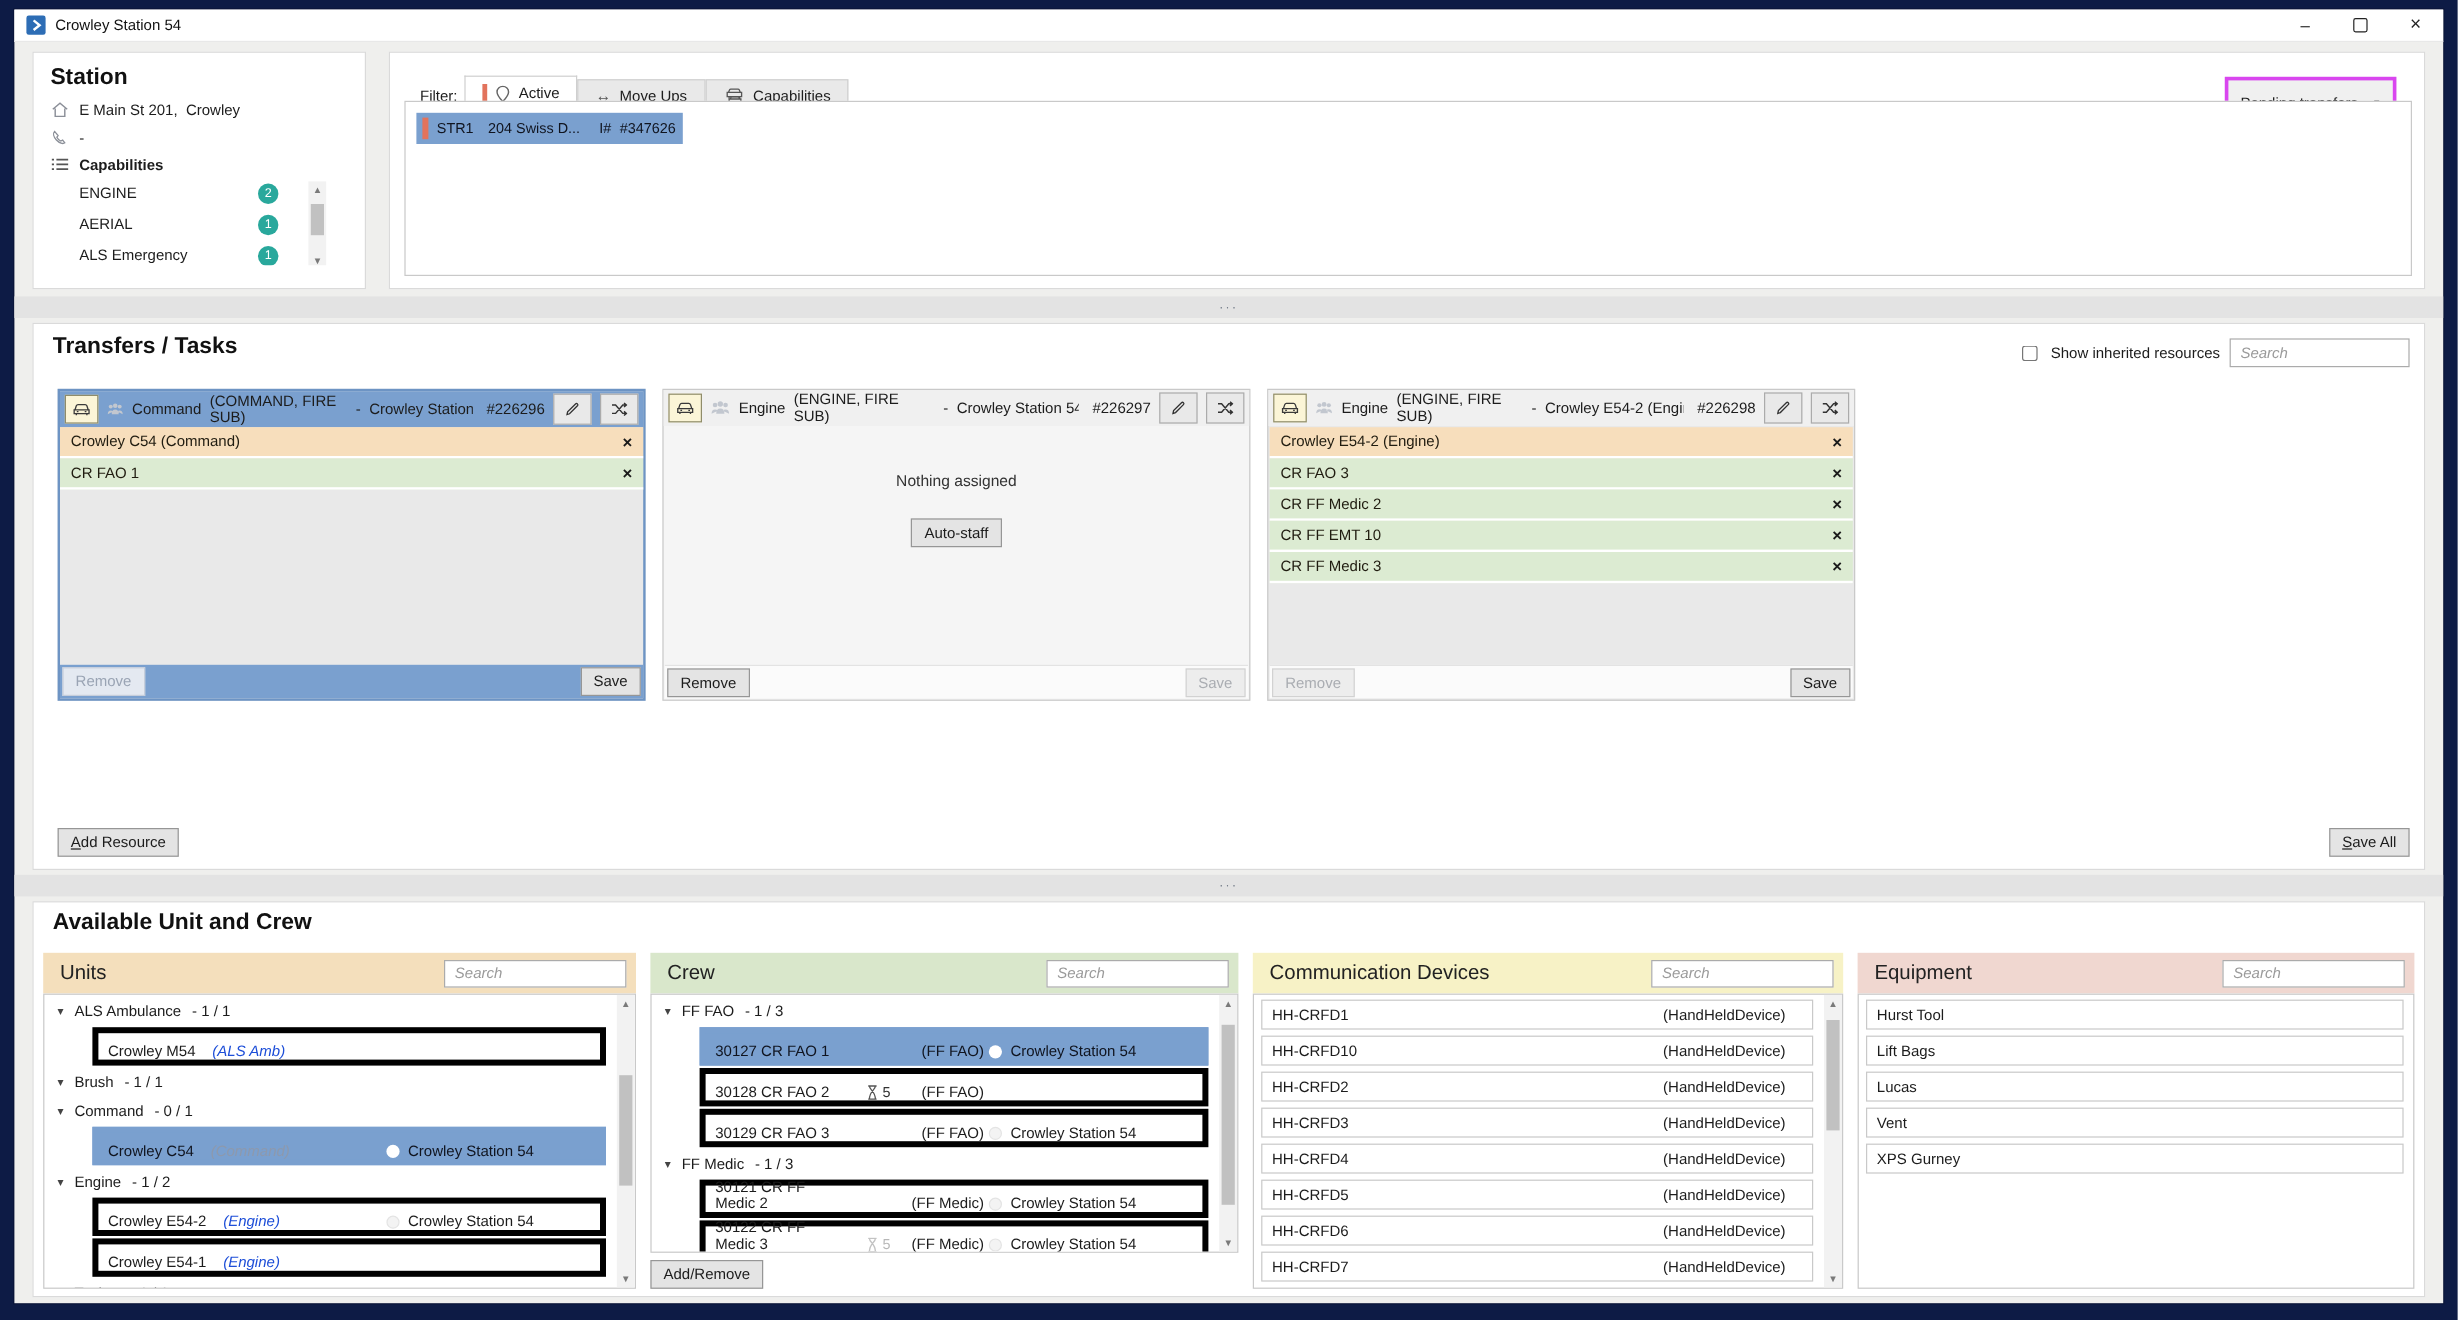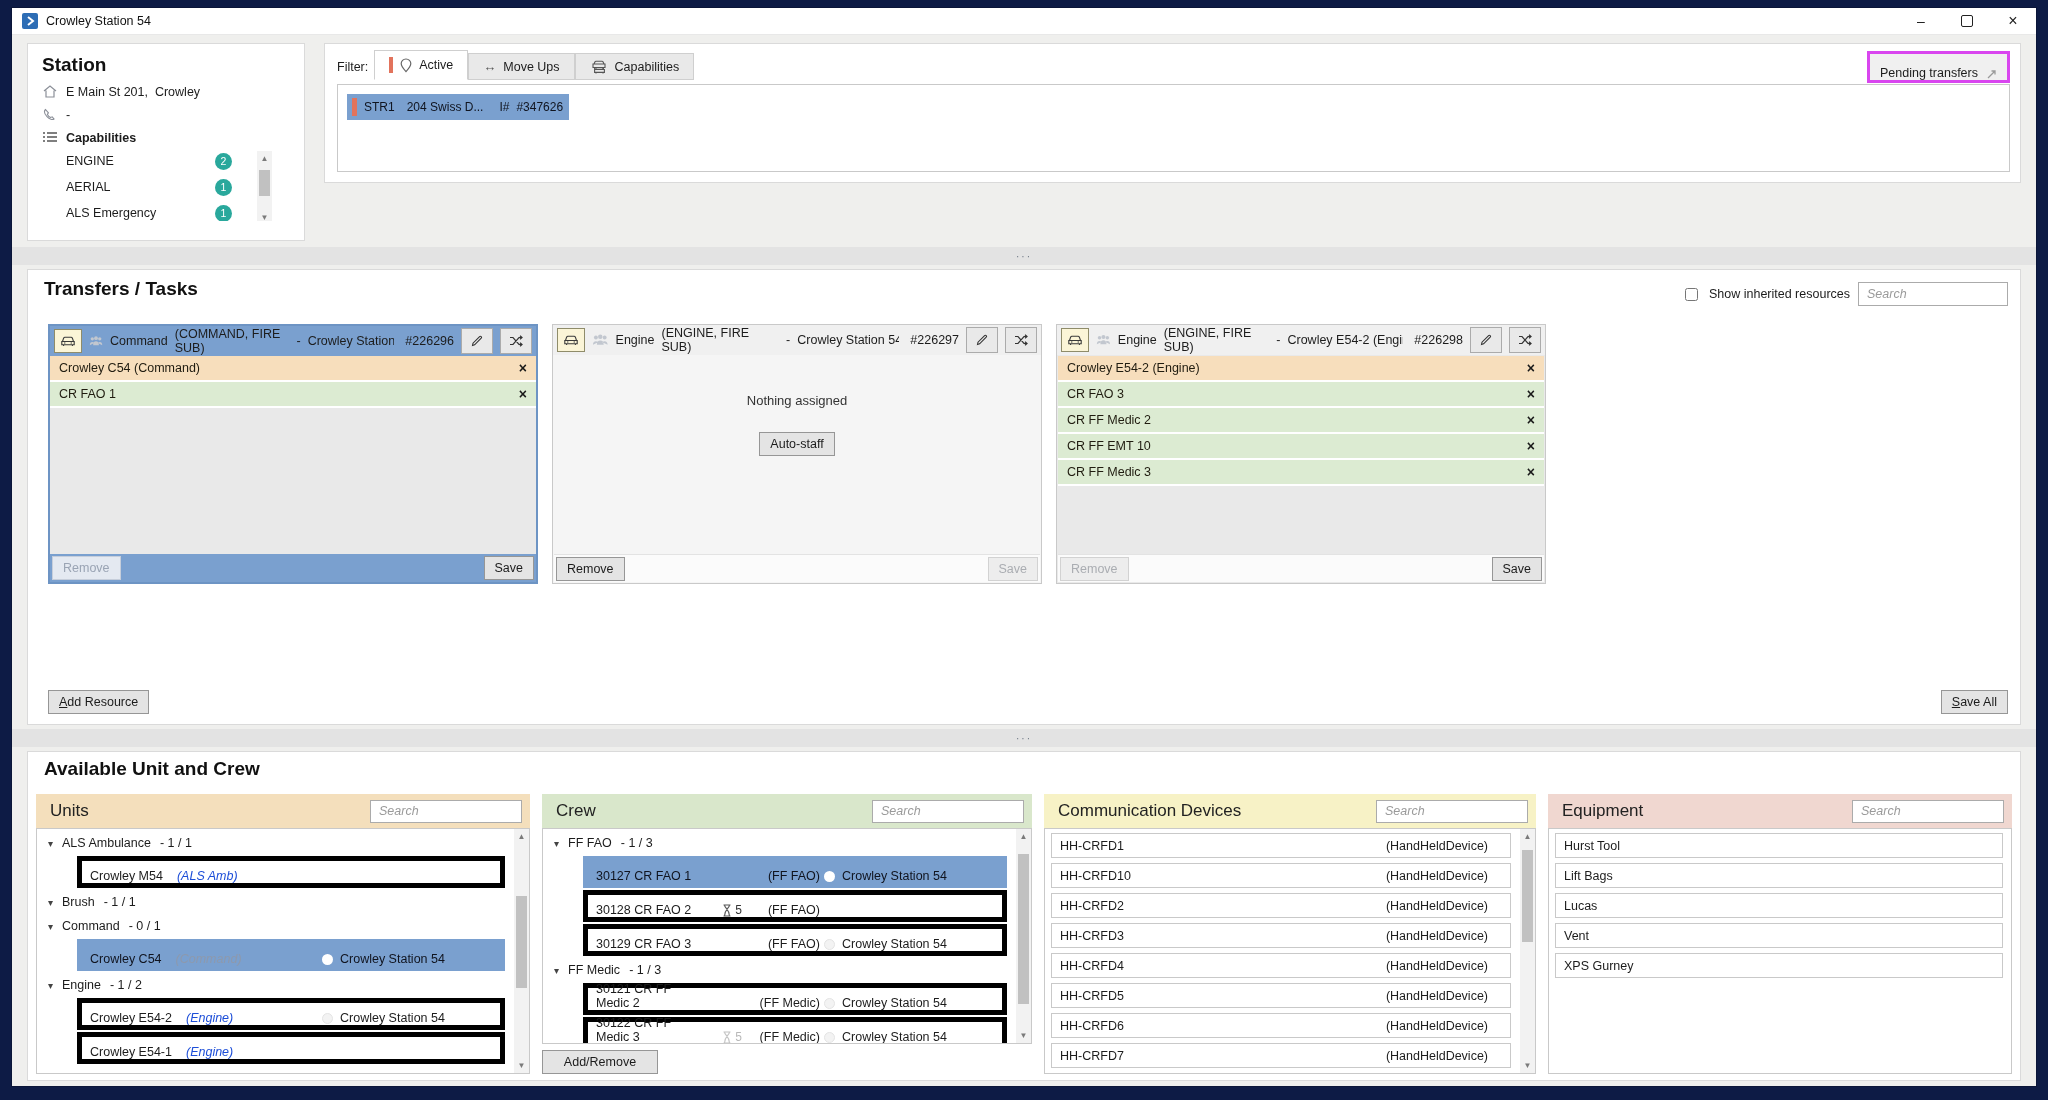--- a/index.html
+++ b/index.html
@@ -22,21 +22,21 @@
   .st-ico{width:15px;display:inline-flex;justify-content:center;color:#8b8f98}
   .caps-list{margin:6px 0 0 24px;position:relative;width:206px;max-height:70px;overflow:hidden}
   .cap-row{display:flex;align-items:center;height:20px;margin-bottom:6px;font-size:12.5px}
   .badge{margin-left:auto;margin-right:40px;width:17px;height:17px;border-radius:50%;background:#29a89c;color:#fff;font-size:10.5px;display:flex;align-items:center;justify-content:center}
   
   .sb{position:absolute;right:0;top:0;bottom:0;width:15px;background:#f2f2f2;display:flex;flex-direction:column}
   .sb-btn{height:15px;display:flex;align-items:center;justify-content:center;font-size:8px;color:#7a7a7a}
   .sb-track{flex:1;position:relative}
   .sb-thumb{position:absolute;left:2px;right:2px;background:#c1c1c1}
   
-  .fpanel{left:312px;top:8px;right:15px;height:140px;padding:0}
+  .fpanel{left:312px;top:8px;right:15px;height:198px;padding:13px}
   .ftop{display:flex;align-items:flex-end;padding:6px 10px 0 12px;position:relative}
   .flabel{font-size:12.5px;margin:0 6px 6px 0}
   .tab{height:27px;display:flex;align-items:center;gap:7px;padding:0 14px;border:1px solid #cfcfcf;background:#e9e9e9;font-size:12.5px;box-sizing:border-box}
   .tab.sel{background:#fff;border-bottom-color:#fff;height:30px}
   .accentbar{width:4px;height:16px;background:#e2735c;display:inline-block}
   .glyph-ico{font-size:13px;color:#555}
   .pend-btn{position:absolute;top:7px;right:10px;height:26px;display:flex;align-items:flex-end;gap:8px;padding:0 10px;background:#f0f0f0;border:3px solid #d946ef;font-size:12.5px}
   .flist{position:absolute;left:12px;right:10px;top:40px;bottom:10px;border:1px solid #c9c9c9;background:#fff}
   .incident{margin:9px;width:222px;height:26px;background:#7aa0cf;display:flex;align-items:center;font-size:12px;color:#10141f}
   .inc-bar{width:5px;height:18px;background:#e2735c;margin:0 7px 0 5px}
@@ -99,21 +99,21 @@
   .st-slot{margin-left:auto;width:170px;display:flex;align-items:center;gap:7px}
   .dot{width:11px;height:11px;border-radius:50%;background:#fff;flex:0 0 auto}
   .dot.faint{background:#f3f3f3;border:1px solid #e4e4e4;box-sizing:border-box}
   .crew-right{margin-left:auto;display:flex;align-items:center}
   .hg-slot{width:40px;display:flex;justify-content:flex-end;align-items:center;gap:3px;font-size:12px;color:#333}
   .hg-slot.faded{opacity:.35}
   .role-slot{width:82px;text-align:right;padding-right:4px;box-sizing:border-box}
   .lrow{height:23px;margin:4px 24px 5px 6px;border:1px solid #c9c9c9;display:flex;align-items:center;padding:0 8px;font-size:12.5px}
   .lrow .rtype{margin-left:auto;padding-right:14px}
   .p-equip .lrow{margin-right:8px}
-  .addremove{margin-top:6px;width:116px}
+  .addremove{margin-top:6px;width:94px}
   svg{display:block}
 </style>
 </head>
 <body>
 
 <div class="frame">
 
   <div class="titlebar">
     <span class="appicon">
       <svg width="10" height="10" viewBox="0 0 10 10">

